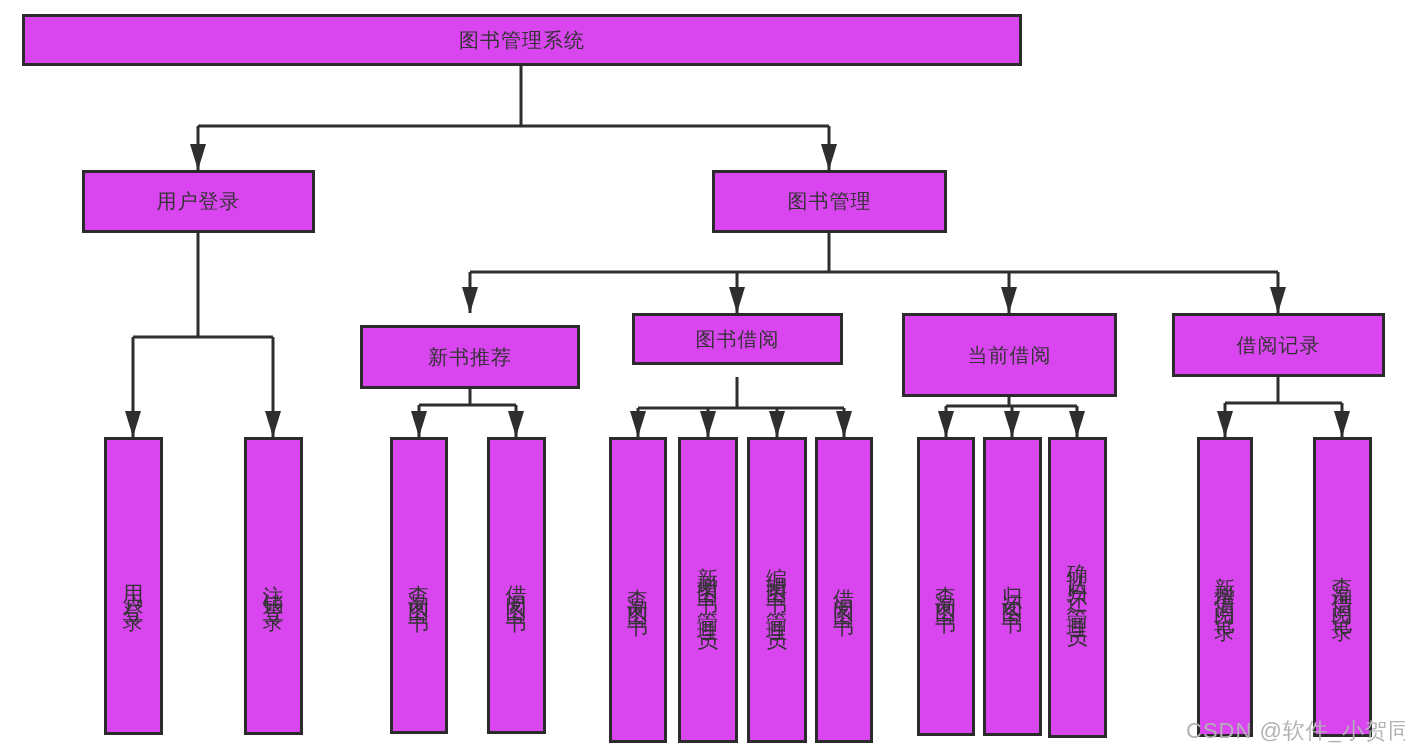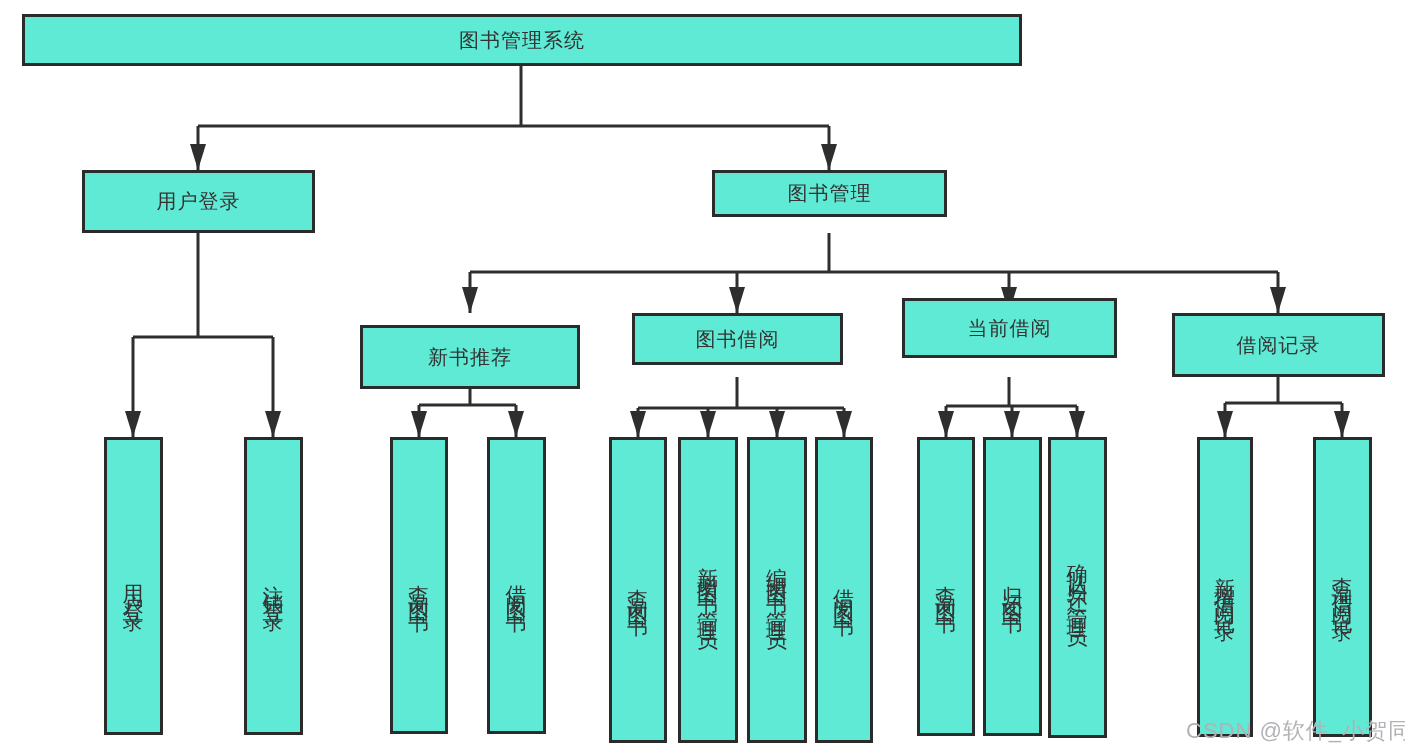--- a/index.html
+++ b/index.html
@@ -14,21 +14,21 @@
   }
   .connectors {
     position: absolute;
     left: 0; top: 0;
     width: 1405px; height: 747px;
   }
   .node {
     position: absolute;
     box-sizing: border-box;
     border: 3px solid #2b2b2b;
-    background: #5eead4;
+    background: #d946ef;
     display: flex;
     align-items: center;
     justify-content: center;
   }
   .node.h .lbl {
     font-size: 20px;
     letter-spacing: 1px;
     white-space: nowrap;
   }
   .node.v .lbl {
@@ -88,31 +88,31 @@
     </g>
   </svg>
 
   <div class="node h" style="left:22px; top:14px; width:1000px; height:52px;">
     <span class="lbl">图书管理系统</span>
   </div>
 
   <div class="node h" style="left:82px; top:170px; width:233px; height:63px;">
     <span class="lbl">用户登录</span>
   </div>
-  <div class="node h" style="left:712px; top:170px; width:235px; height:47px;">
+  <div class="node h" style="left:712px; top:170px; width:235px; height:63px;">
     <span class="lbl">图书管理</span>
   </div>
 
   <div class="node h" style="left:360px; top:313px; width:220px; height:64px;margin-top:12px;">
     <span class="lbl">新书推荐</span>
   </div>
   <div class="node h" style="left:632px; top:313px; width:211px; height:52px;">
     <span class="lbl">图书借阅</span>
   </div>
-  <div class="node h" style="left:902px; top:298px; width:215px; height:60px;">
+  <div class="node h" style="left:902px; top:313px; width:215px; height:84px;">
     <span class="lbl">当前借阅</span>
   </div>
   <div class="node h" style="left:1172px; top:313px; width:213px; height:64px;">
     <span class="lbl">借阅记录</span>
   </div>
 
   <div class="node v" style="left:104px; top:437px; width:59px; height:298px;">
     <span class="lbl">用户登录</span>
   </div>
   <div class="node v" style="left:244px; top:437px; width:59px; height:298px;">

